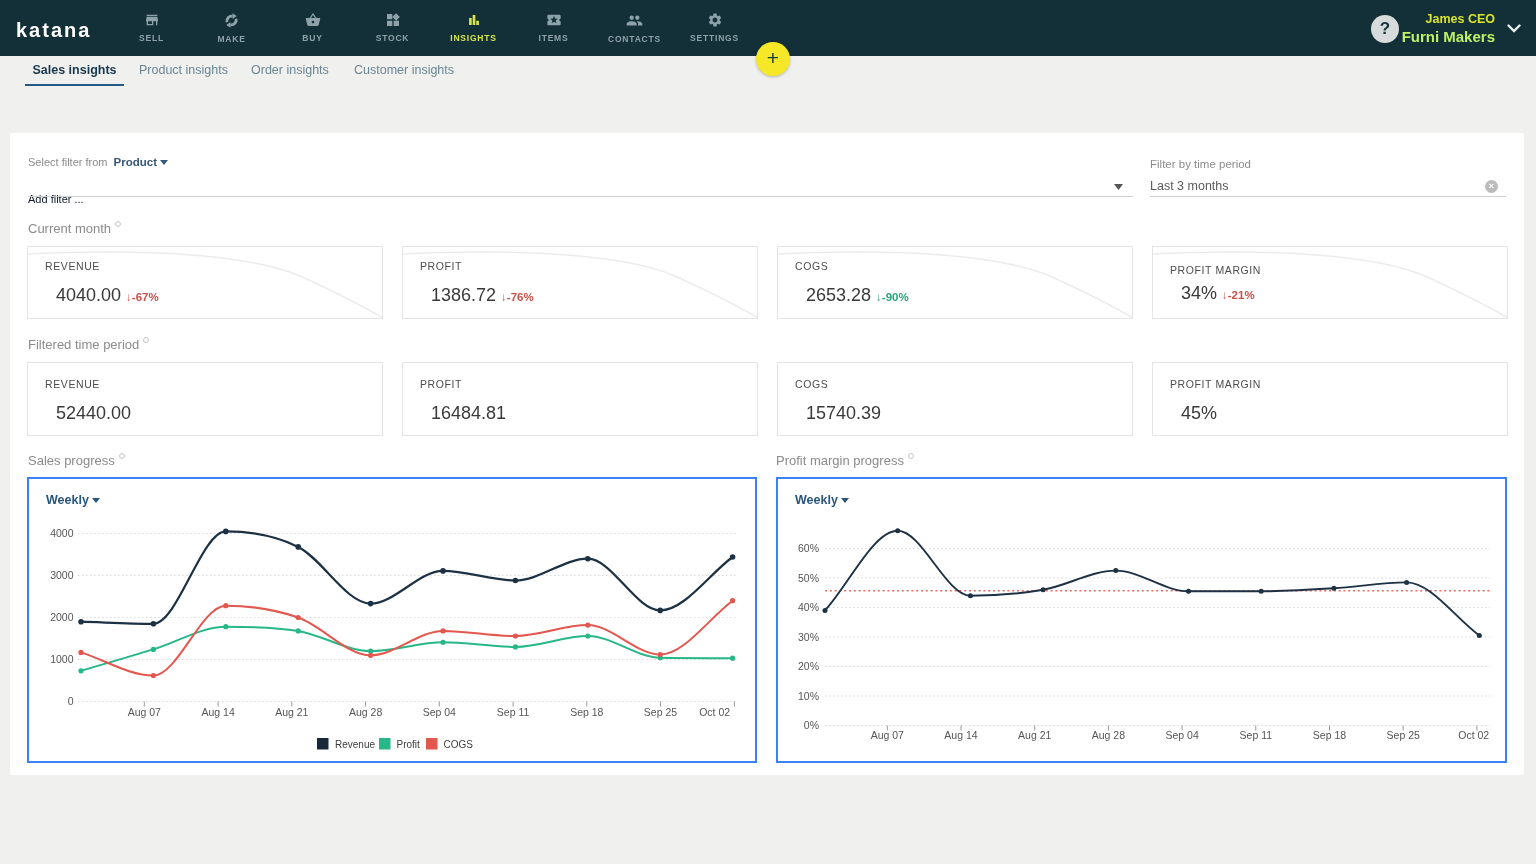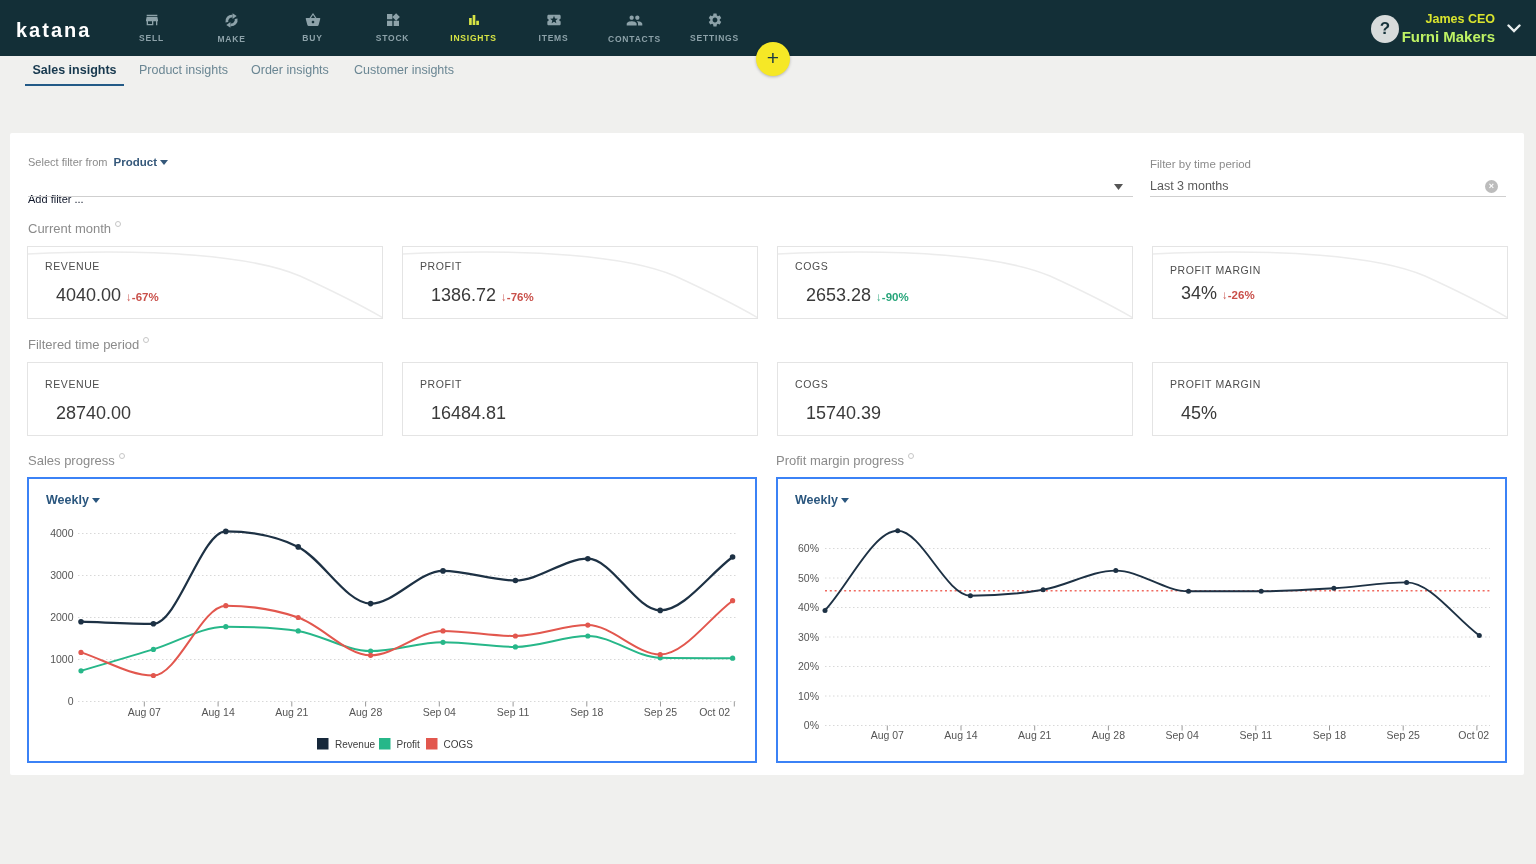--- a/index.html
+++ b/index.html
@@ -141,27 +141,27 @@
       <path d="M0,7 C130,1 225,9 272,29 C307,45 338,61 357,72" stroke="#ececec" stroke-width="1.5" fill="none"></path>
     </svg>
   <div class="kl">COGS</div>
     <div class="kv">2653.28<span class="kc green">↓-90%</span></div>
 </div>
 <div class="kcard" style="left:1152px;top:246px;">
   <svg width="356" height="73" style="position:absolute;left:0;top:0;">
       <path d="M0,7 C130,1 225,9 272,29 C307,45 338,61 357,72" stroke="#ececec" stroke-width="1.5" fill="none"></path>
     </svg>
   <div class="kl" style="top:17px;">PROFIT MARGIN</div>
-    <div class="kv" style="top:36px;">34%<span class="kc red">↓-26%</span></div>
+    <div class="kv" style="top:36px;">34%<span class="kc red">↓-21%</span></div>
 </div>
 
 <div class="slabel" style="left:28px;top:337px;">Filtered time period<span class="info"></span></div>
 <div class="kcard" style="left:27px;top:362px;height:74px;">
     <div class="kl" style="top:15px;">REVENUE</div>
-    <div class="kv" style="top:40px;">28740.00</div>
+    <div class="kv" style="top:40px;">52440.00</div>
   </div>
 <div class="kcard" style="left:402px;top:362px;height:74px;">
     <div class="kl" style="top:15px;">PROFIT</div>
     <div class="kv" style="top:40px;">16484.81</div>
   </div>
 <div class="kcard" style="left:777px;top:362px;height:74px;">
     <div class="kl" style="top:15px;">COGS</div>
     <div class="kv" style="top:40px;">15740.39</div>
   </div>
 <div class="kcard" style="left:1152px;top:362px;height:74px;">

